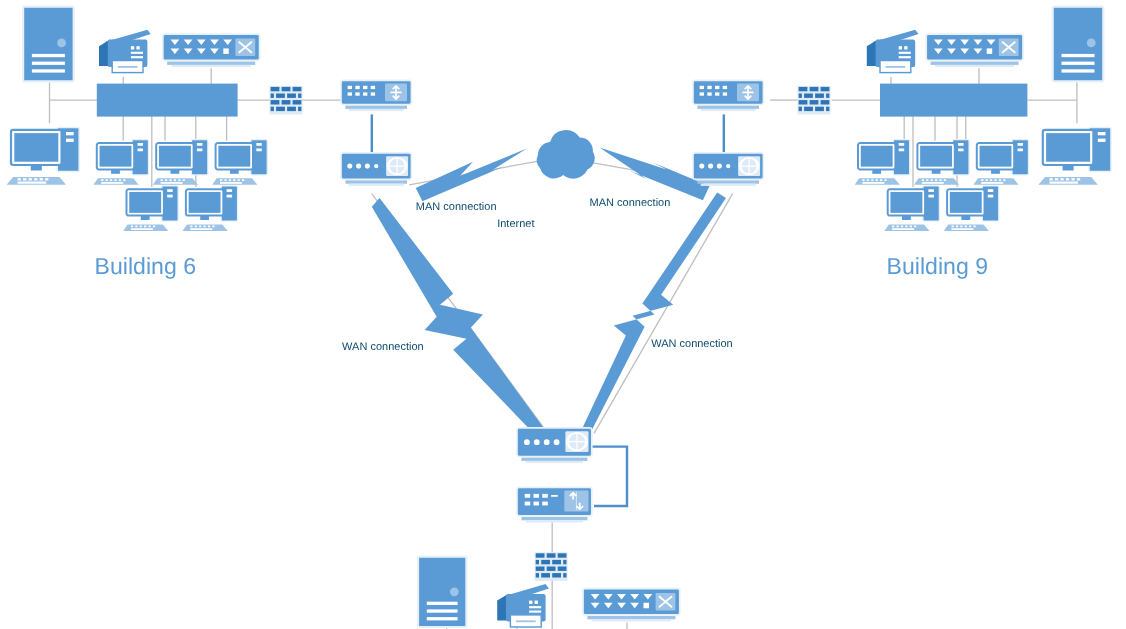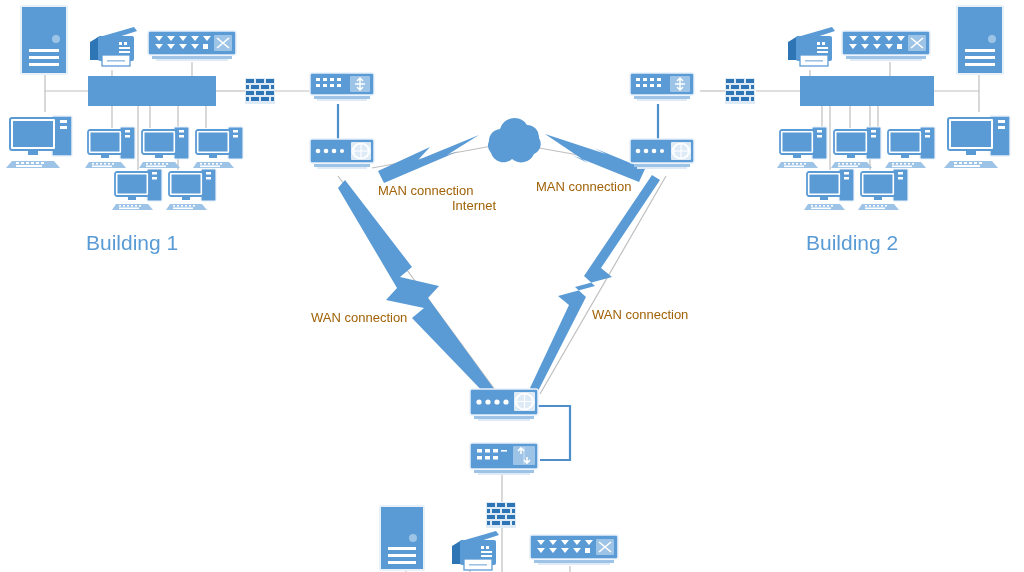--- a/index.html
+++ b/index.html
@@ -11,22 +11,22 @@
   #stage{
     position:relative;
     width:1024px;
     height:572px;
     background:#ffffff;
     overflow:hidden;
   }
   
   .label{
     position:absolute;
-    color:#a16207;
-    font-size:13px;
+    color:#0c4a6e;
+    font-size:10px;
     white-space:nowrap;
     line-height:1;
   }
   .building-label{
     position:absolute;
     color:#5B9BD5;
     font-size:21px;
     white-space:nowrap;
     line-height:1;
   }
@@ -707,16 +707,16 @@
       <path d="M71,8 L83,18 M83,8 L71,18" stroke="#ffffff" stroke-width="1.6" fill="none"></path>
     </svg>
   </div>
 
   <div class="label" style="left:378px;top:184px">MAN connection</div>
   <div class="label" style="left:536px;top:180px">MAN connection</div>
   <div class="label" style="left:452px;top:199px">Internet</div>
   <div class="label" style="left:311px;top:311px">WAN connection</div>
   <div class="label" style="left:592px;top:308px">WAN connection</div>
 
-  <div class="building-label" style="left:86px;top:232px">Building 1</div>
-  <div class="building-label" style="left:806px;top:232px">Building 2</div>
+  <div class="building-label" style="left:86px;top:232px">Building 6</div>
+  <div class="building-label" style="left:806px;top:232px">Building 9</div>
 
 </div>
 
 </body></html>

